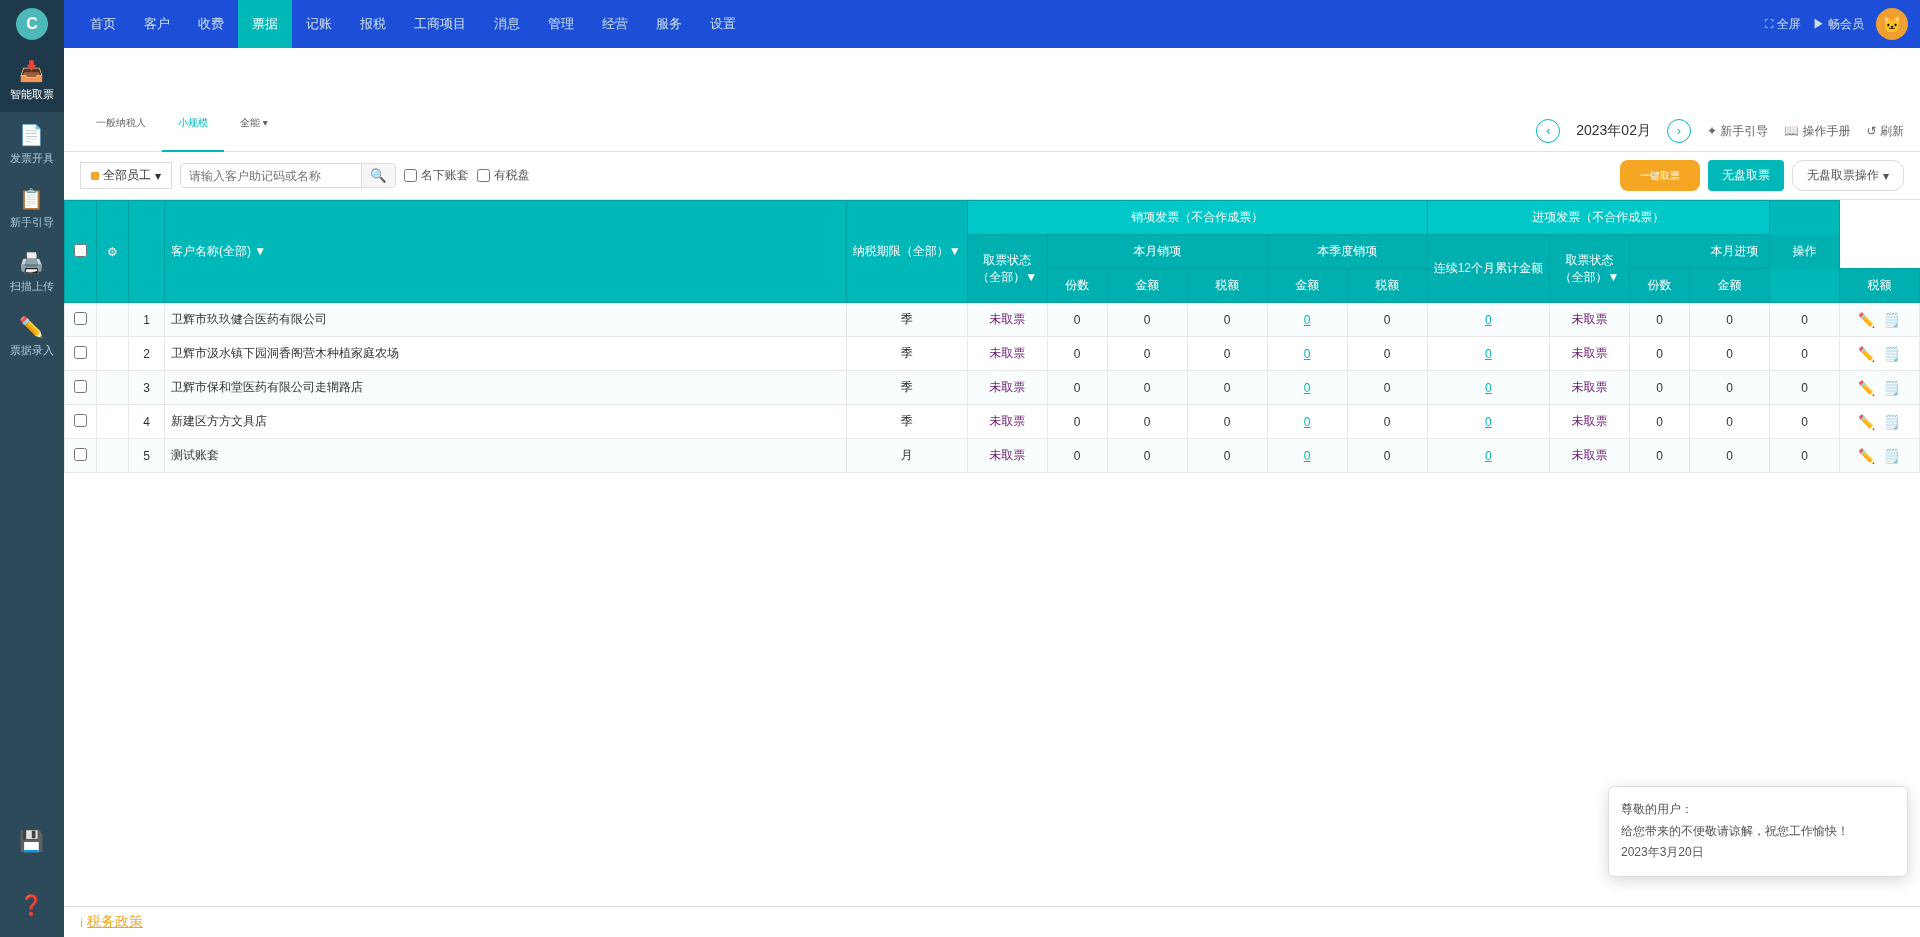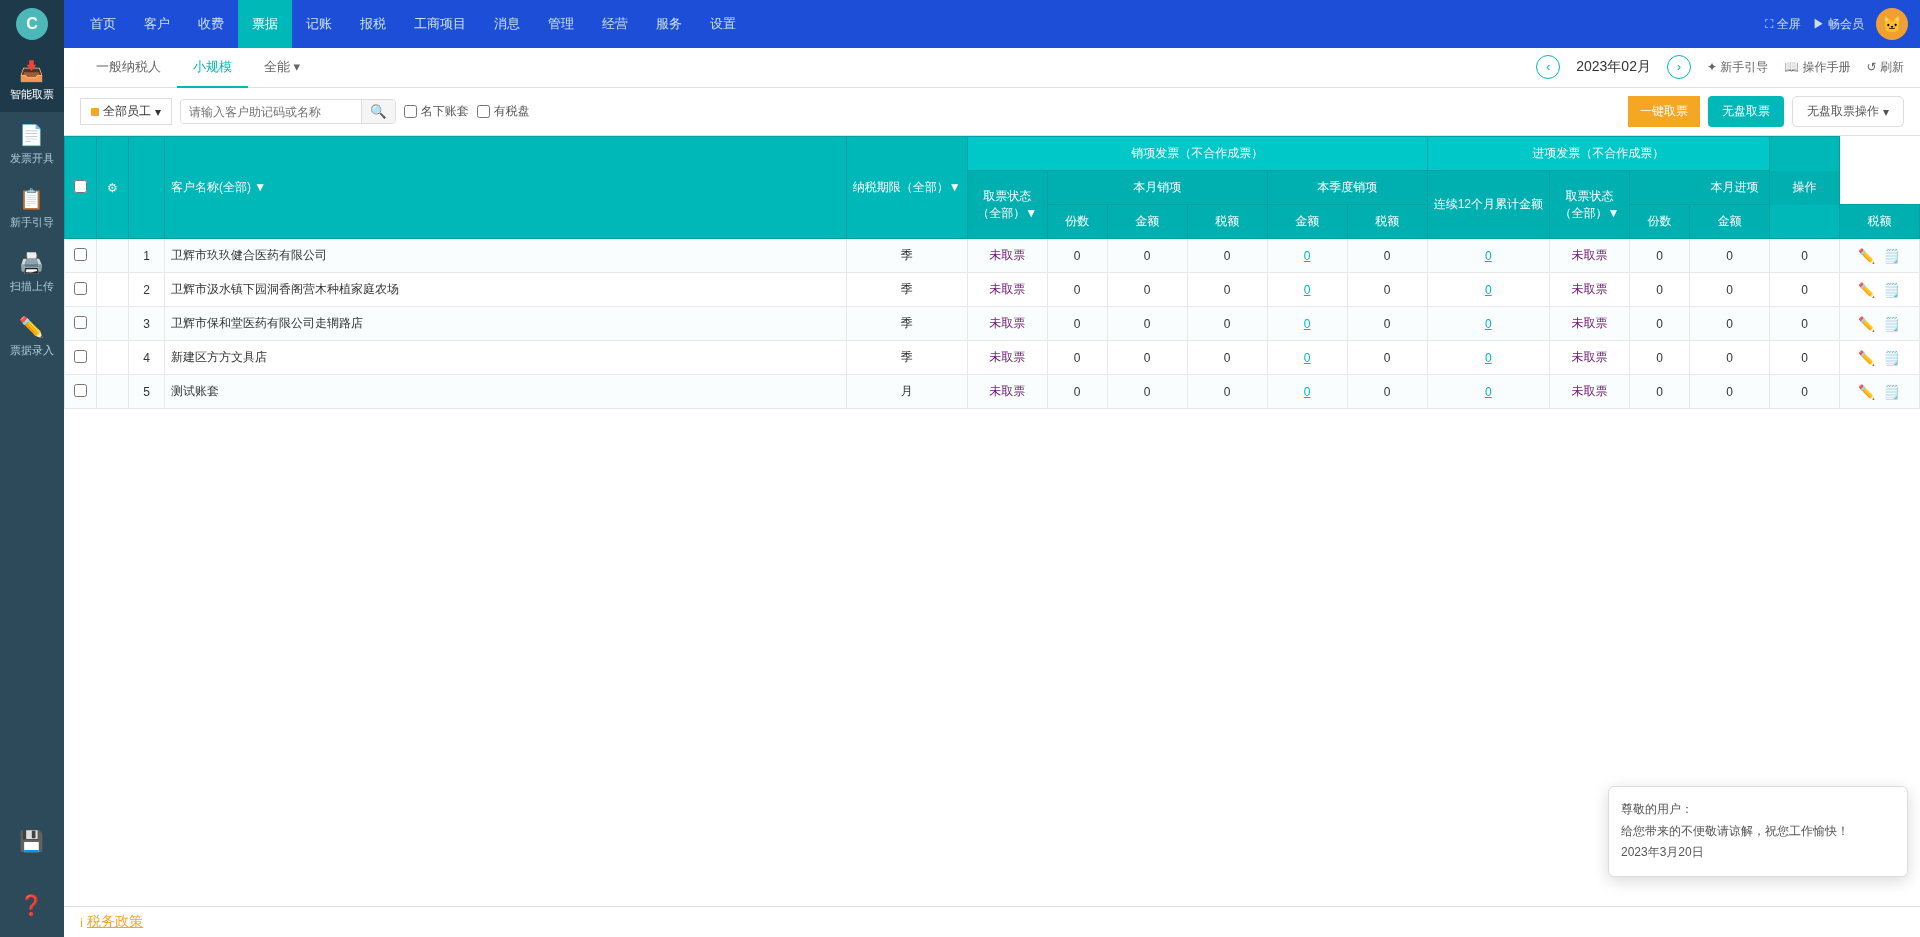--- a/index.html
+++ b/index.html
@@ -120,26 +120,27 @@
     
     .tab-bar {
       background: white;
       display: flex;
       align-items: flex-end;
       padding: 0 16px;
       border-bottom: 1px solid #e0e0e0;
       flex-shrink: 0;
     }
     .tab {
-      padding: 10px 16px;
+      padding: 20px 16px;
       cursor: pointer;
       color: #666;
-      font-size: 13px;
+      font-size: 10px;
       border-bottom: 2px solid transparent;
       margin-bottom: -1px;
+      margin-top: 48px;
     }
     .tab.active {
       color: #00b8b8;
       border-bottom: 2px solid #00b8b8;
     }
     .tab-right {
       margin-left: auto;
       display: flex;
       align-items: center;
       gap: 16px;
@@ -224,39 +225,39 @@
     }
     .toolbar-right {
       margin-left: auto;
       display: flex;
       gap: 8px;
     }
     .btn-orange {
       background: #f5a623;
       color: white;
       border: none;
-      border-radius: 0;
-      padding: 6px 12px;
-      cursor: pointer;
-      font-size: 12px;
+      border-radius: 8px;
+      padding: 6px 20px;
+      cursor: pointer;
+      font-size: 10px;
     }
     .btn-teal {
       background: #00b8b8;
       color: white;
       border: none;
       border-radius: 4px;
       padding: 6px 14px;
       cursor: pointer;
       font-size: 12px;
     }
     .btn-gray {
       background: white;
       color: #555;
       border: 1px solid #ddd;
-      border-radius: 5px;
+      border-radius: 11px;
       padding: 6px 14px;
       cursor: pointer;
       font-size: 12px;
       display: flex;
       align-items: center;
       gap: 4px;
     }
 
     
     .table-wrap {

